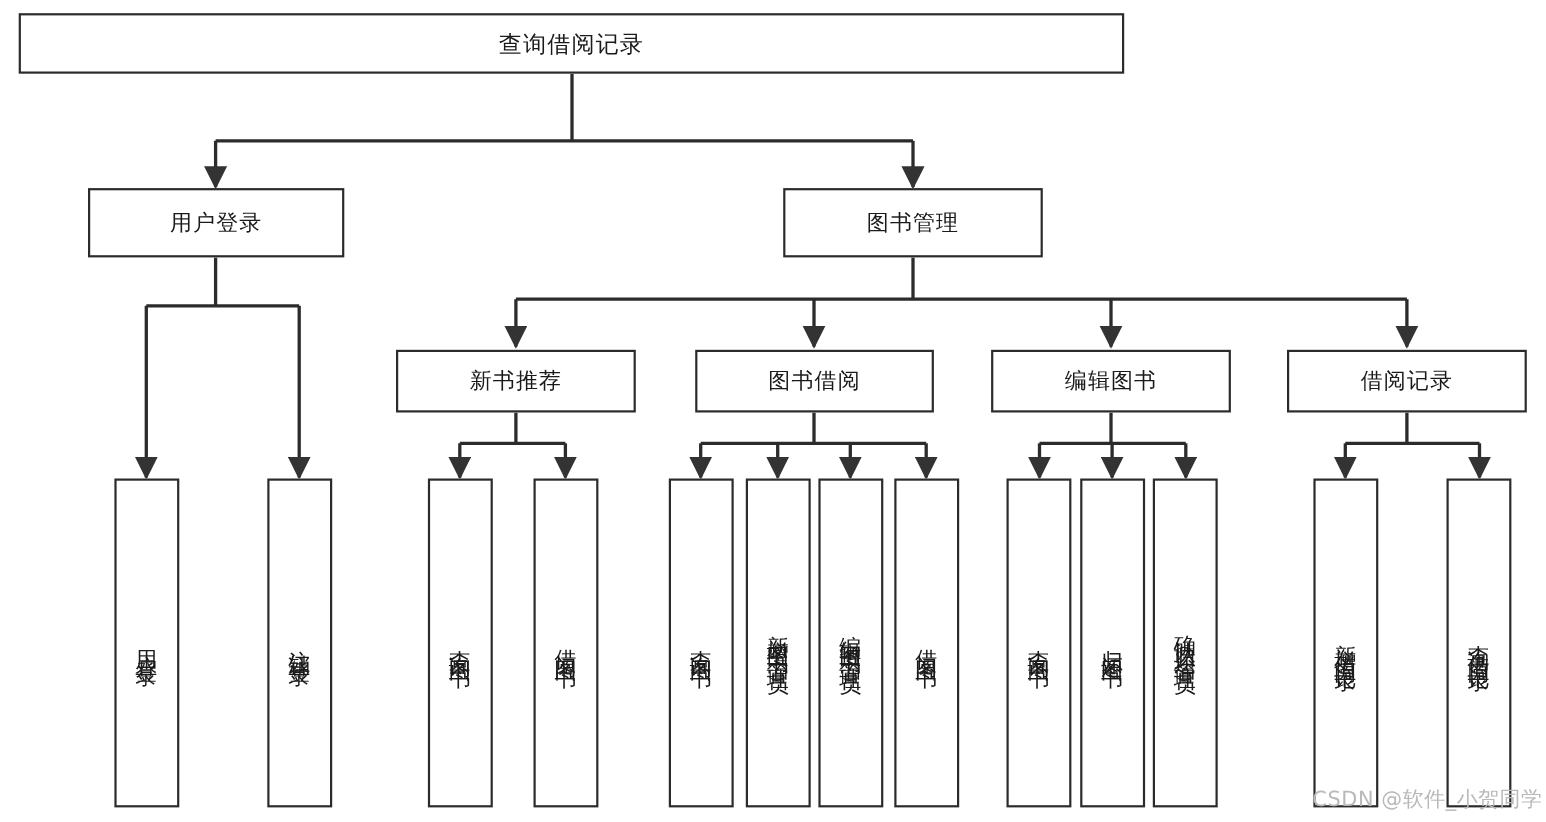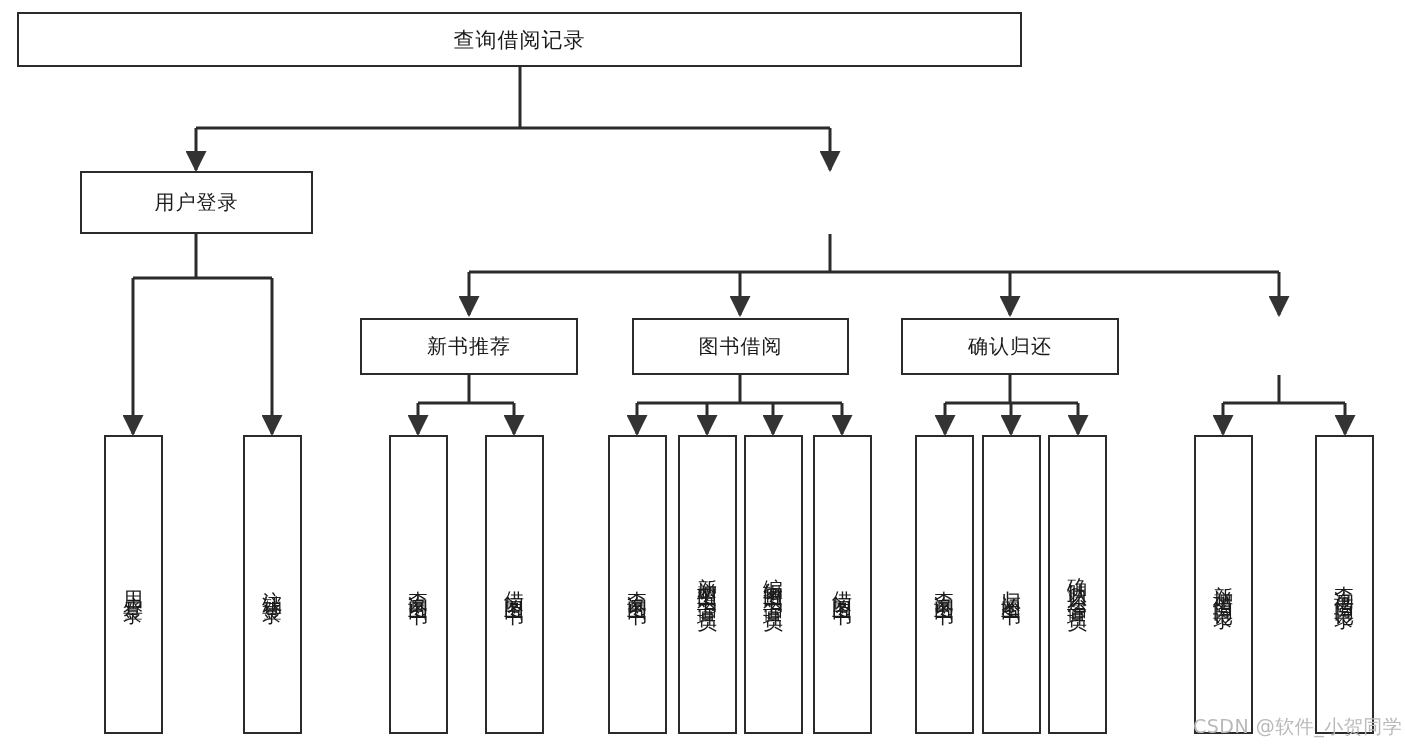--- a/index.html
+++ b/index.html
@@ -132,33 +132,39 @@
   </svg>
 
   <div class="node node-root" style="left:17px; top:12px; width:1005px; height:55px;">
     <span class="hlabel">查询借阅记录</span>
   </div>
 
   <div class="node node-l1" style="left:80px; top:171px; width:233px; height:63px;">
     <span class="hlabel">用户登录</span>
   </div>
 
+  <div class="node node-l1" style="left:712px; top:171px; width:236px; height:63px;">
+    <span class="hlabel">图书管理</span>
+  </div>
 
   <div class="node node-l2" style="left:360px; top:318px; width:218px; height:57px;">
     <span class="hlabel">新书推荐</span>
   </div>
 
   <div class="node node-l2" style="left:632px; top:318px; width:217px; height:57px;text-align:center;">
     <span class="hlabel">图书借阅</span>
   </div>
 
   <div class="node node-l2" style="left:901px; top:318px; width:218px; height:57px;">
-    <span class="hlabel">确认归还</span>
-  </div>
-
+    <span class="hlabel">编辑图书</span>
+  </div>
+
+  <div class="node node-l2" style="left:1170px; top:318px; width:218px; height:57px;">
+    <span class="hlabel">借阅记录</span>
+  </div>
 
   <div class="node node-leaf" style="left:104px; top:435px; width:59px; height:299px;">
     <span class="vlabel">用户登录</span>
   </div>
 
   <div class="node node-leaf" style="left:243px; top:435px; width:59px; height:299px;">
     <span class="vlabel">注销登录</span>
   </div>
 
   <div class="node node-leaf" style="left:389px; top:435px; width:59px; height:299px;">

